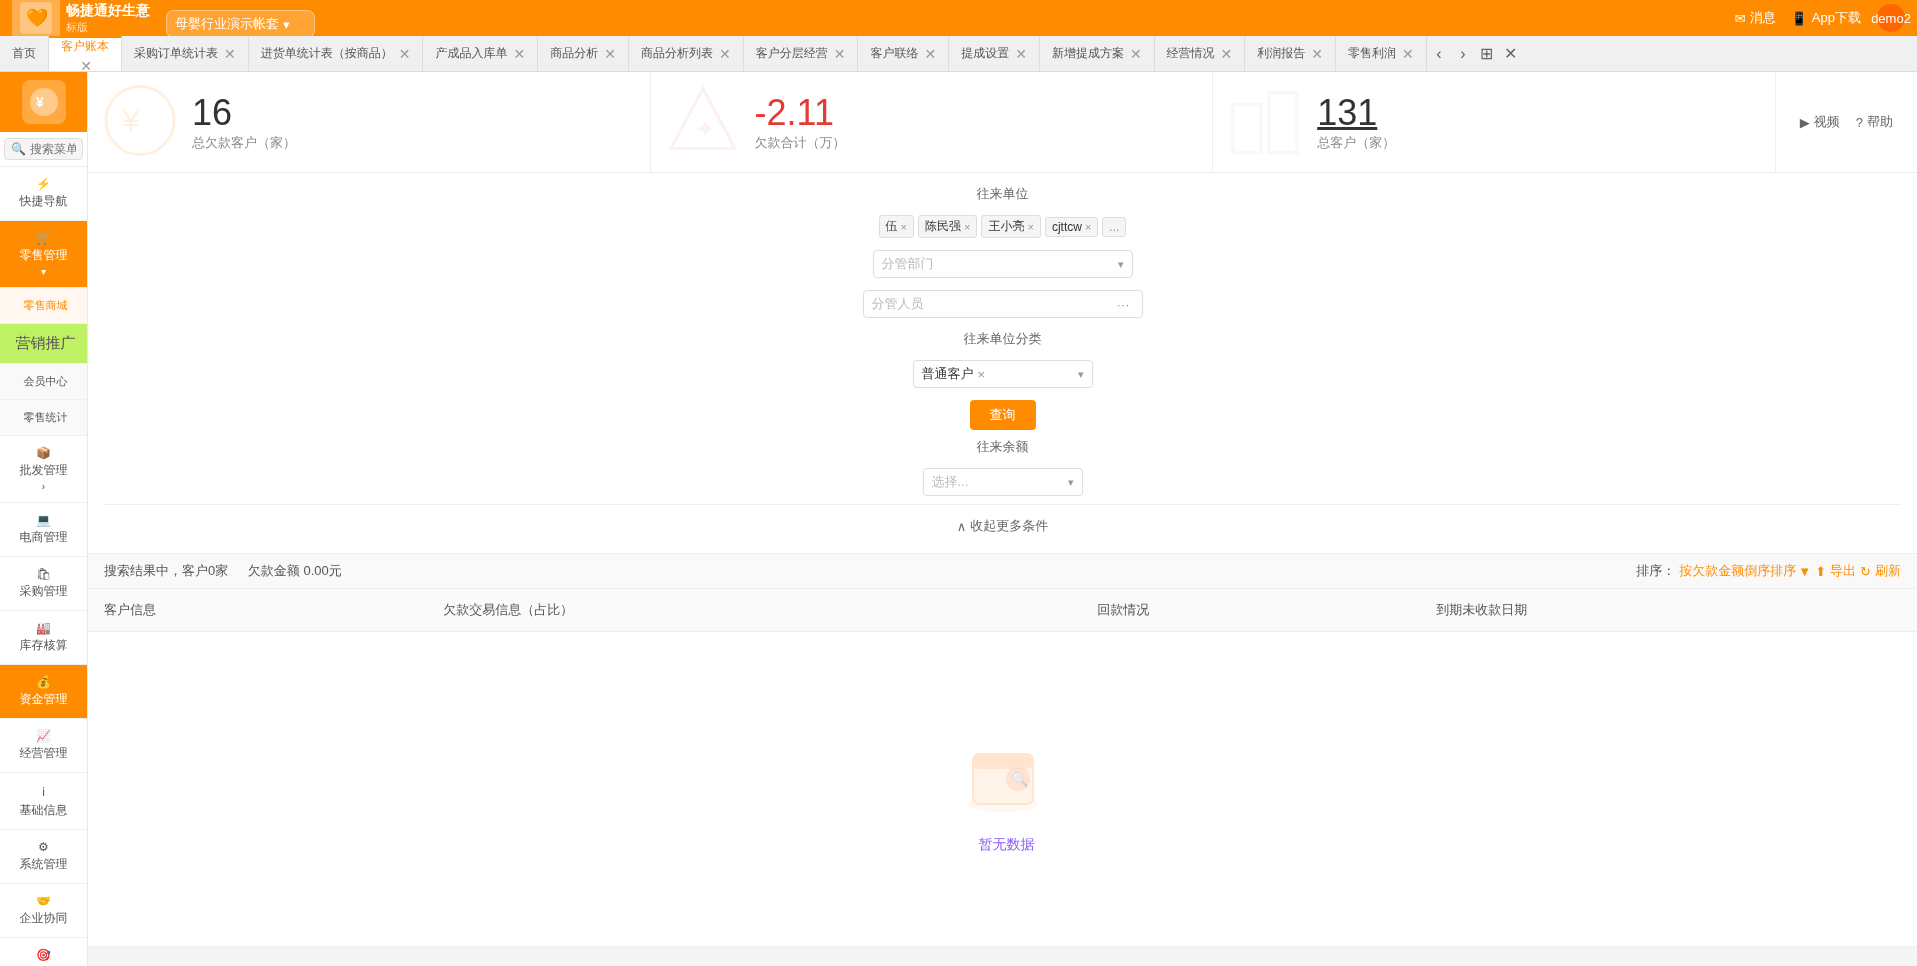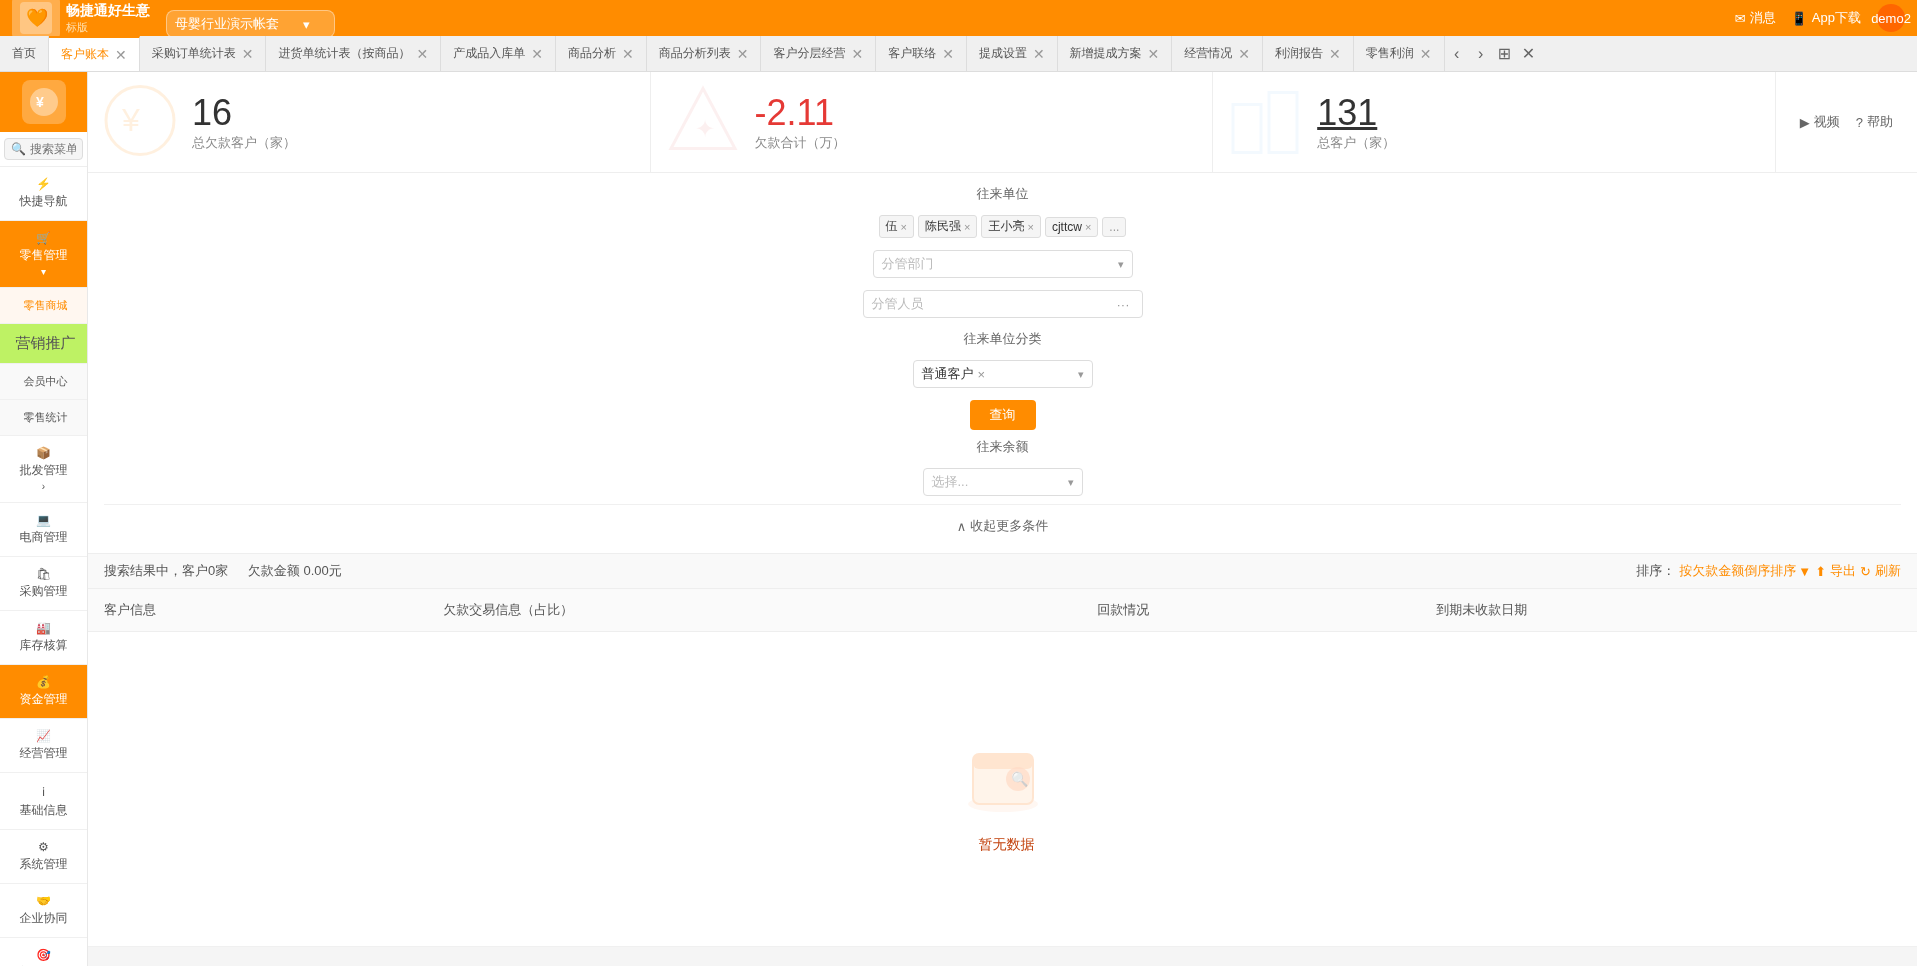--- a/index.html
+++ b/index.html
@@ -11,28 +11,28 @@
     .tab-bar { display: flex; align-items: center; background: #f0f0f0; border-bottom: 1px solid #ddd; height: 36px; flex-shrink: 0; overflow: hidden; }
     .main-layout { display: flex; flex: 1; overflow: hidden; }
     .sidebar { width: 88px; background: #fff; border-right: 1px solid #e8e8e8; display: flex; flex-direction: column; flex-shrink: 0; overflow-y: auto; }
     .content-area { flex: 1; overflow-y: auto; background: #f5f5f5; }
 
     
     .logo-area { display: flex; align-items: center; gap: 6px; flex-shrink: 0; }
     .logo-text { color: #fff; font-size: 14px; font-weight: bold; }
     .logo-sub { color: #ffe0b0; font-size: 11px; }
     .top-bar-center { flex: 1; display: flex; align-items: center; padding: 0 16px; }
-    .industry-selector { background: rgba(255,255,255,0.2); border: 1px solid rgba(255,255,255,0.4); border-radius: 8px; color: #fff; padding: 4px 24px 4px 8px; font-size: 13px; cursor: pointer; display: flex; align-items: center; gap: 24px; margin-top: 12px; }
+    .industry-selector { background: rgba(255,255,255,0.2); border: 1px solid rgba(255,255,255,0.4); border-radius: 8px; color: #fff; padding: 4px 24px 4px 8px; font-size: 13px; cursor: pointer; display: flex; align-items: center; gap: 4px; margin-top: 12px; }
     .top-bar-right { display: flex; align-items: center; gap: 16px; color: #fff; font-size: 13px; }
     .top-bar-btn { display: flex; align-items: center; gap: 4px; cursor: pointer; color: #fff; }
     .avatar { width: 28px; height: 28px; border-radius: 50%; background: #ff6600; display: flex; align-items: center; justify-content: center; color: #fff; font-size: 13px; }
 
     
     .tab-item { display: flex; align-items: center; padding: 0 12px; height: 36px; border-right: 1px solid #ddd; cursor: pointer; white-space: nowrap; font-size: 12px; color: #555; background: #f0f0f0; gap: 4px; flex-shrink: 0; }
-    .tab-item.active { background: #fff; color: #ff8c00; border-top: 2px solid #ff8c00; }
+    .tab-item.active { background: #fff; color: #ff8c00; border-top: 2px solid #ff8c00; flex-direction: column; }
     .tab-item .close-btn { color: #999; font-size: 14px; margin-left: 2px; line-height: 1; }
     .tab-nav-btn { width: 24px; height: 36px; display: flex; align-items: center; justify-content: center; cursor: pointer; color: #666; font-size: 16px; flex-shrink: 0; }
     .sidebar-logo { width: 48px; height: 48px; background: rgba(255,255,255,0.3); border-radius: 8px; display: flex; align-items: center; justify-content: center; color: #fff; font-size: 24px; }
     .nav-item { display: flex; align-items: center; justify-content: center; flex-direction: column; padding: 10px 4px; cursor: pointer; font-size: 12px; color: #555; border-bottom: 1px solid #f0f0f0; gap: 2px; }
     .nav-item.active { background: #ff8c00; color: #fff; }
     .nav-item .sub-arrow { font-size: 10px; }
 
     
     .content-inner { padding: 0; background: #fff; margin: 0; }
 
@@ -66,21 +66,21 @@
     .sort-area { display: flex; align-items: center; gap: 4px; }
     .action-btn { display: flex; align-items: center; gap: 4px; cursor: pointer; color: #ff8c00; font-size: 13px; }
 
     
     .data-table { width: 100%; border-collapse: collapse; background: #fff; }
     .data-table th { padding: 12px 16px; text-align: left; font-size: 13px; color: #555; font-weight: 500; border-bottom: 1px solid #eee; background: #fafafa; }
     .data-table td { padding: 12px 16px; border-bottom: 1px solid #f0f0f0; font-size: 13px; color: #333; }
 
     
     .empty-state { display: flex; flex-direction: column; align-items: center; justify-content: center; padding: 80px 0; }
-    .empty-text { color: #c2410c; font-size: 14px; margin-left: 8px; }
+    .empty-text { color: #8b5cf6; font-size: 14px; margin-left: 8px; }
 
     
     ::-webkit-scrollbar { width: 6px; height: 6px; }
     ::-webkit-scrollbar-track { background: #f1f1f1; }
     ::-webkit-scrollbar-thumb { background: #ccc; border-radius: 3px; }
   </style>
 </head>
 <body>
 
 <div class="app-wrapper">

